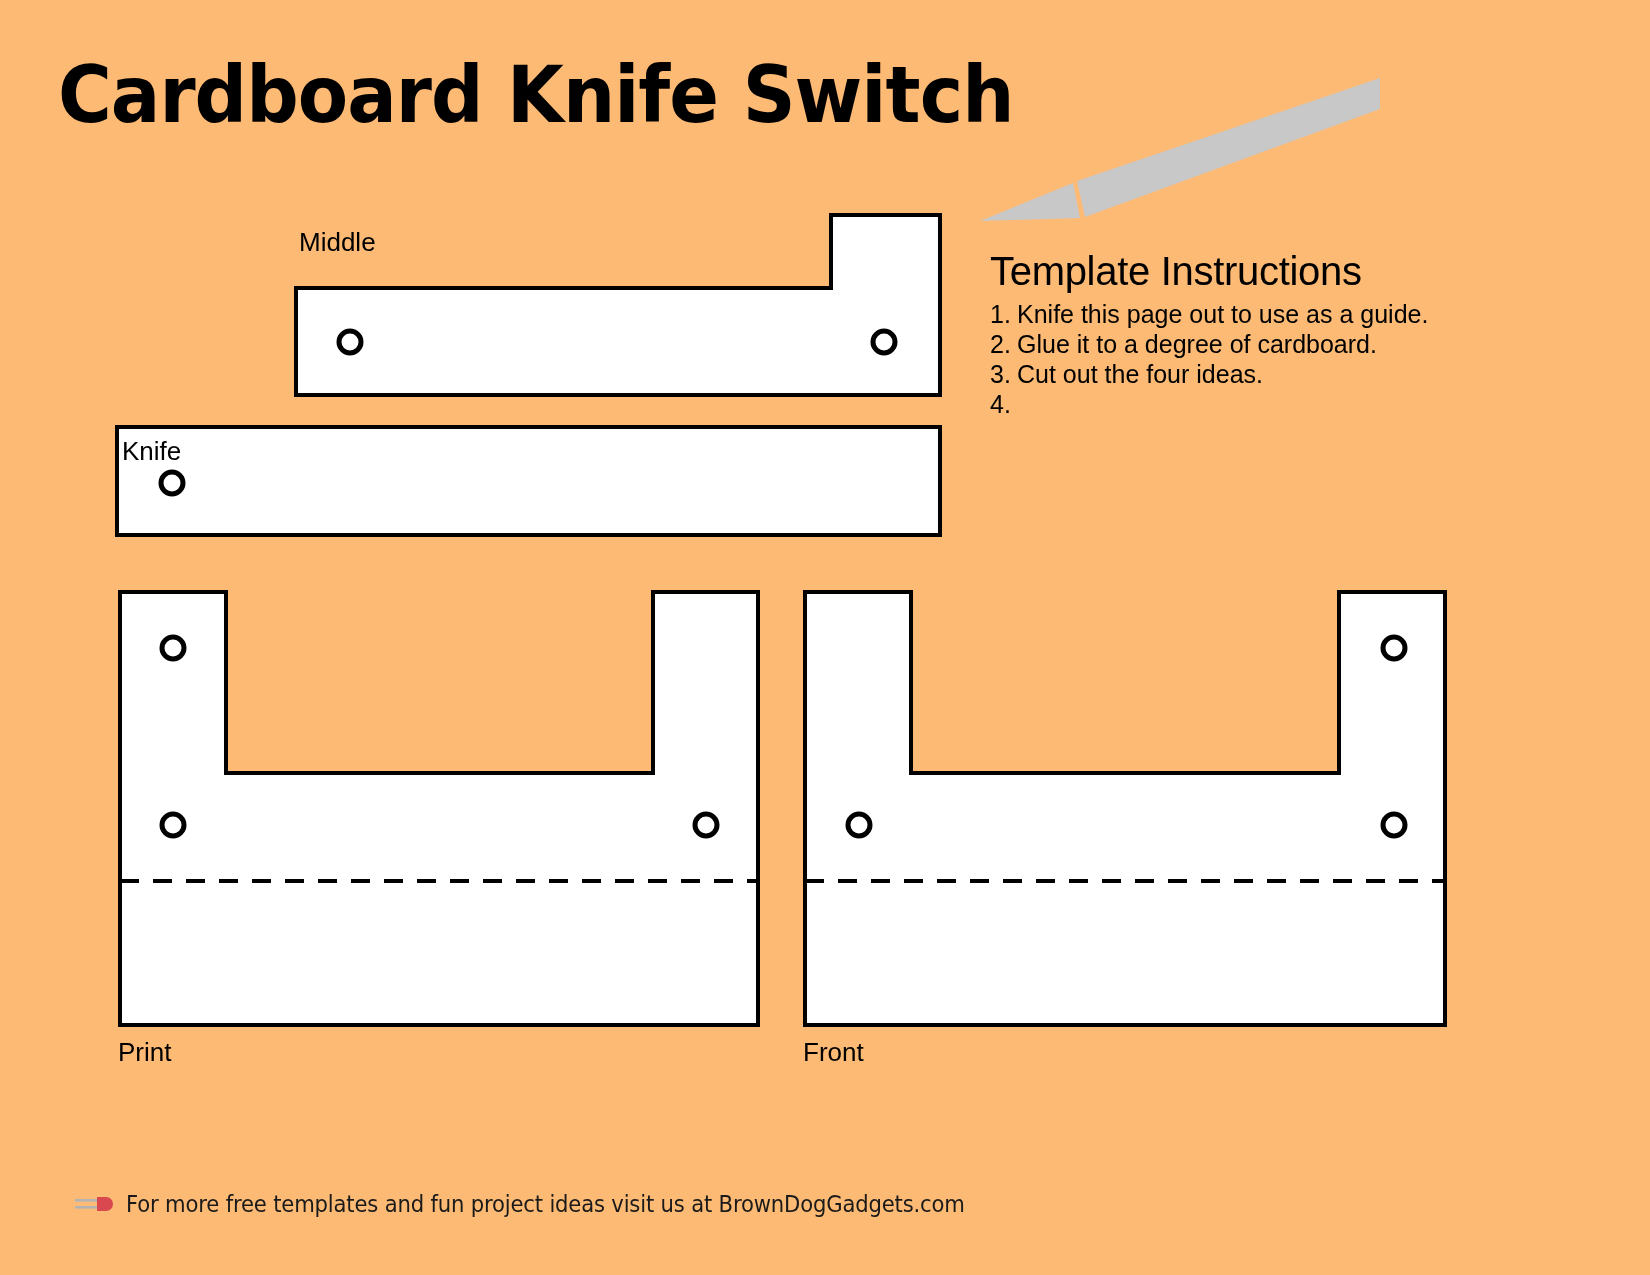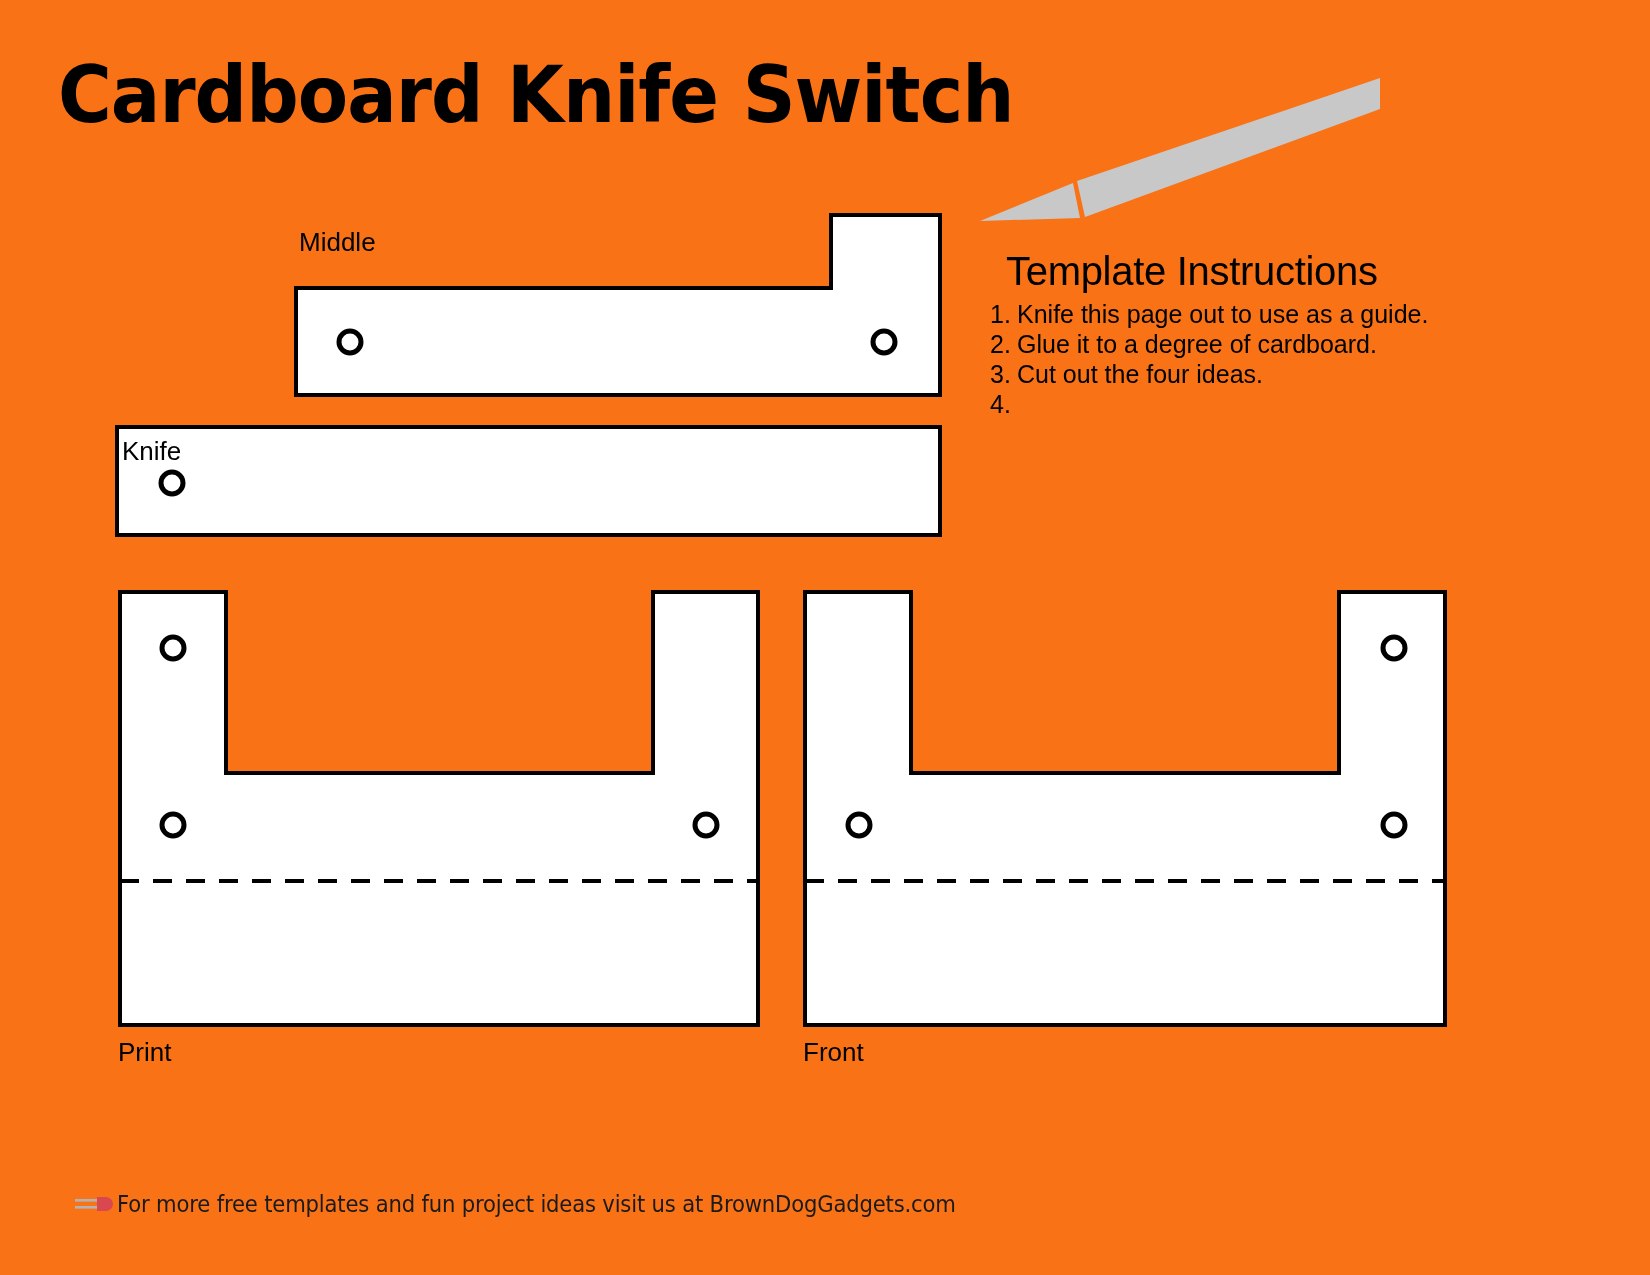--- a/index.html
+++ b/index.html
@@ -11,21 +11,21 @@
     width: 1650px;
     height: 1275px;
     position: relative;
     overflow: hidden;
     font-family: "Liberation Sans", sans-serif;
     color: #000000;
   }
   #page {
     position: absolute;
     inset: 0;
-    background: #f97316;
+    background: #fdba74;
   }
 
   
   #title {
     position: absolute;
     left: 58px;
     top: 56px;
     font-family: "DejaVu Sans", sans-serif;
     font-weight: 700;
     font-size: 78px;
@@ -53,21 +53,21 @@
     left: 990px;
     top: 248px;
     width: 600px;
   }
   #instructions .instr-title {
     font-family: "Liberation Sans", sans-serif;
     font-size: 40px;
     font-weight: 400;
     line-height: 1.15;
     letter-spacing: -0.3px;
-    margin: 0 0 6px 16px;
+    margin: 0 0 6px 0;
     white-space: nowrap;
   }
   #instructions ol {
     margin: 0;
     padding: 0;
     list-style: none;
     font-size: 25px;
     line-height: 1.16;
   }
   #instructions ol li {
@@ -108,20 +108,21 @@
   #label-front  { left: 118px; top: 1039px; }
   #label-back   { left: 803px; top: 1039px; }
 
   
   #footer {
     position: absolute;
     left: 75px;
     top: 1192px;
     display: flex;
     align-items: center;
+    gap: 9px;
   }
   #footer .footer-text {
     font-family: "DejaVu Sans", sans-serif;
     font-size: 23px;
     line-height: 1;
     letter-spacing: -0.2px;
     transform: scaleX(0.92);
     transform-origin: left center;
     white-space: nowrap;
     color: #1a1a1a;

